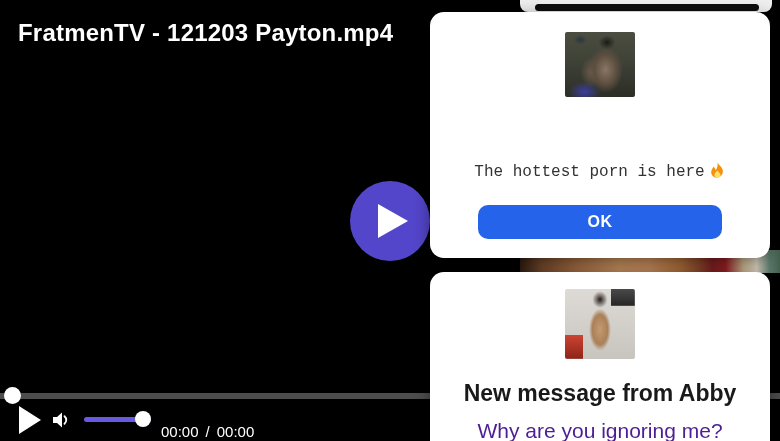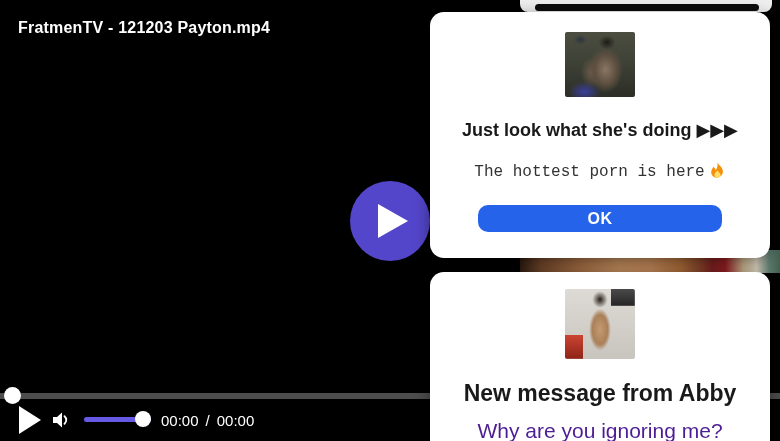--- a/index.html
+++ b/index.html
@@ -5,21 +5,21 @@
   * { margin:0; padding:0; box-sizing:border-box; }
   html,body { background:#222; }
   .screen {
     position:relative; width:780px; height:441px;
     background:#000; overflow:hidden;
     font-family:"Liberation Sans","DejaVu Sans",sans-serif;
   }
   
   .player-title {
     position:absolute; left:18px; top:19px;
-    color:#fff; font-size:16px; font-weight:bold; letter-spacing:.2px;
+    color:#fff; font-size:24px; font-weight:bold; letter-spacing:.2px;
     text-shadow:0 1px 2px rgba(0,0,0,.8);
   }
   .big-play {
     position:absolute; left:350px; top:181px; width:80px; height:80px;
     border:none; border-radius:50%; background:#5446cb; cursor:pointer;
     display:flex; align-items:center; justify-content:center;
   }
   .big-play svg { display:block; margin-left:6px; }
   .progress {
     position:absolute; left:0; top:393px; width:780px; height:6px;
@@ -40,21 +40,21 @@
   }
   .vol-track {
     position:absolute; left:84px; top:13px; width:67px; height:5px;
     background:#665ae4; border-radius:3px; cursor:pointer;
   }
   .vol-thumb {
     position:absolute; left:51px; top:-6px; width:16px; height:16px;
     background:#fff; border-radius:50%;
   }
   .time-row {
-    position:absolute; left:161px; top:8px; color:#fff; font-size:15px;
+    position:absolute; left:161px; top:19px; color:#fff; font-size:15px;
     display:flex; gap:7px; align-items:center;
   }
   
   .ad-top-fragment {
     position:absolute; left:520px; top:0; width:252px; height:12px;
     background:#eeeeee; border-radius:0 0 8px 8px; cursor:pointer;
   }
   .ad-top-bar {
     position:absolute; left:15px; top:4px; width:224px; height:7px;
     background:#0d0d0d; border-radius:4px;
@@ -101,21 +101,21 @@
   }
   .card1 .card-title { top:107px; font-size:18px; }
   .card2 .card-title { top:108px; font-size:23px; }
   .card-sub {
     position:absolute; left:0; width:100%; text-align:center; color:#333;
   }
   .card1 .card-sub { top:150px; font-size:16px;font-family:Liberation Mono, monospace; }
   .card2 .card-sub { top:147px; font-size:21px; color:#4c1d95; }
   .fire { display:inline-block; vertical-align:-3px; margin-left:4px; }
   .ok-btn {
-    position:absolute; left:48px; top:193px; width:244px; height:27px;
+    position:absolute; left:48px; top:193px; width:244px; height:34px;
     background:#2563eb; color:#fff; border:none; border-radius:10px;
     font-size:16px; font-weight:bold; letter-spacing:.4px; cursor:pointer;
     font-family:inherit;
   }
 </style>
 </head>
 <body>
 
 <div class="screen">
 
@@ -152,21 +152,20 @@
     </div>
     <div class="time-row">
       <span>00:00</span>
       <span>/</span>
       <span>00:00</span>
     </div>
   </div>
 
   <div class="card card1">
     <div class="thumb thumb1"></div>
-    <div class="card-title">Just look what she's doing ▶▶▶</div>
     <div class="card-sub">
       <span>The hottest porn is here</span><span class="fire"><svg width="17" height="17" viewBox="0 0 17 17">
             <path d="M8.5,0.5 C9.5,3 12.7,4.6 13.6,7.6 C14.7,11.2 12.5,15 8.5,15.6 C4.8,16.1 1.9,13.2 2.2,9.8 C2.4,7.5 4,6.2 4.6,4.6 C5.3,6 6.5,6.6 6.6,8.2 C8.3,6.5 8.9,3.2 8.5,0.5 Z" fill="#f4900c"></path>
             <path d="M8.6,16 C6.5,16 5.1,14.3 5.5,12.4 C5.8,10.9 7.2,10.3 8.2,8.6 C9.2,10.3 11.4,10.8 11.6,12.8 C11.8,14.6 10.4,16 8.6,16 Z" fill="#ffdd67"></path>
           </svg></span>
     </div>
     <button class="ok-btn">OK</button>
   </div>
 
   <div class="card card2">

